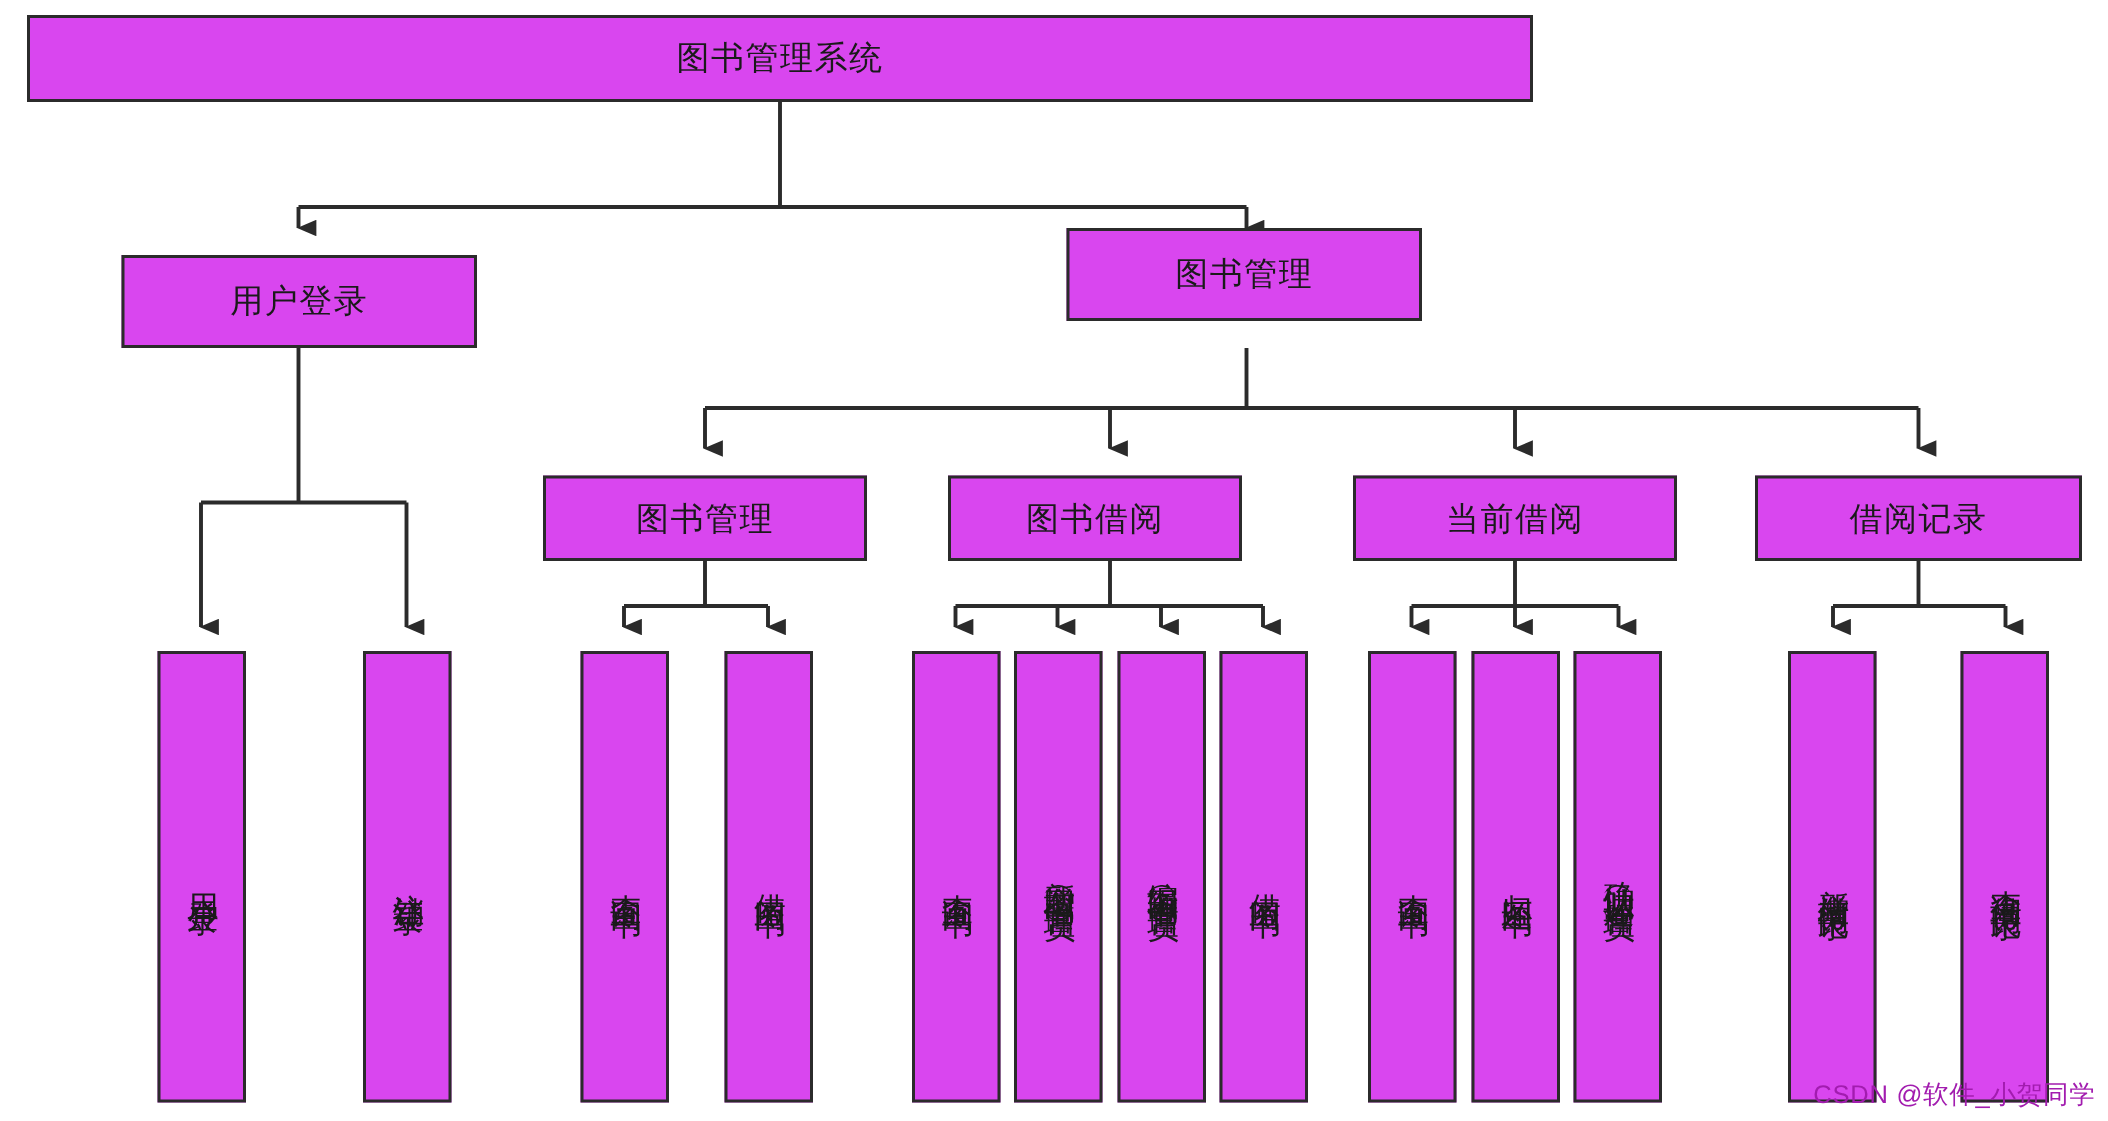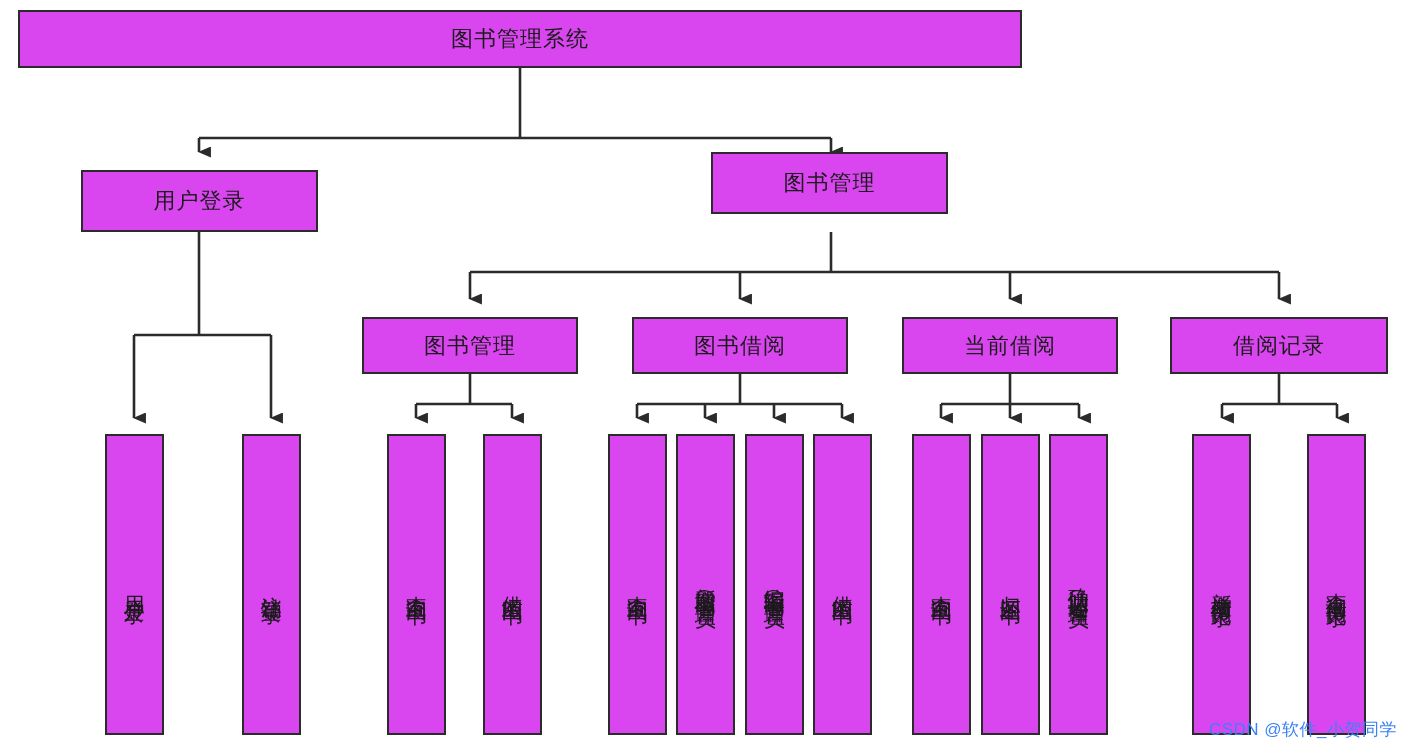--- a/index.html
+++ b/index.html
@@ -51,21 +51,21 @@
     top: 0;
     width: 1405px;
     height: 747px;
     pointer-events: none;
   }
   .watermark {
     position: absolute;
     right: 8px;
     bottom: 6px;
     font-size: 17px;
-    color: #3b82f6;
+    color: #a21caf;
     letter-spacing: 0.5px;
     white-space: nowrap;
   }
 </style>
 </head>
 <body>
 
 <div id="canvas">
 
   <svg class="links" viewBox="0 0 1405 747">
@@ -127,21 +127,21 @@
   <div class="node h" style="left:81px; top:170px; width:237px; height:62px;">
     <span>用户登录</span>
   </div>
   <div class="node h" style="left:711px; top:152px; width:237px; height:62px;">
     <span>图书管理</span>
   </div>
 
   <div class="node h" style="left:362px; top:317px; width:216px; height:57px;">
     <span>图书管理</span>
   </div>
-  <div class="node h" style="left:632px; top:317px; width:216px; height:57px;font-family:Liberation Serif, serif;">
+  <div class="node h" style="left:632px; top:317px; width:196px; height:57px;font-family:Liberation Serif, serif;">
     <span>图书借阅</span>
   </div>
   <div class="node h" style="left:902px; top:317px; width:216px; height:57px;">
     <span>当前借阅</span>
   </div>
   <div class="node h" style="left:1170px; top:317px; width:218px; height:57px;">
     <span>借阅记录</span>
   </div>
 
   <div class="node v" style="left:105px; top:434px; width:59px; height:301px;">

